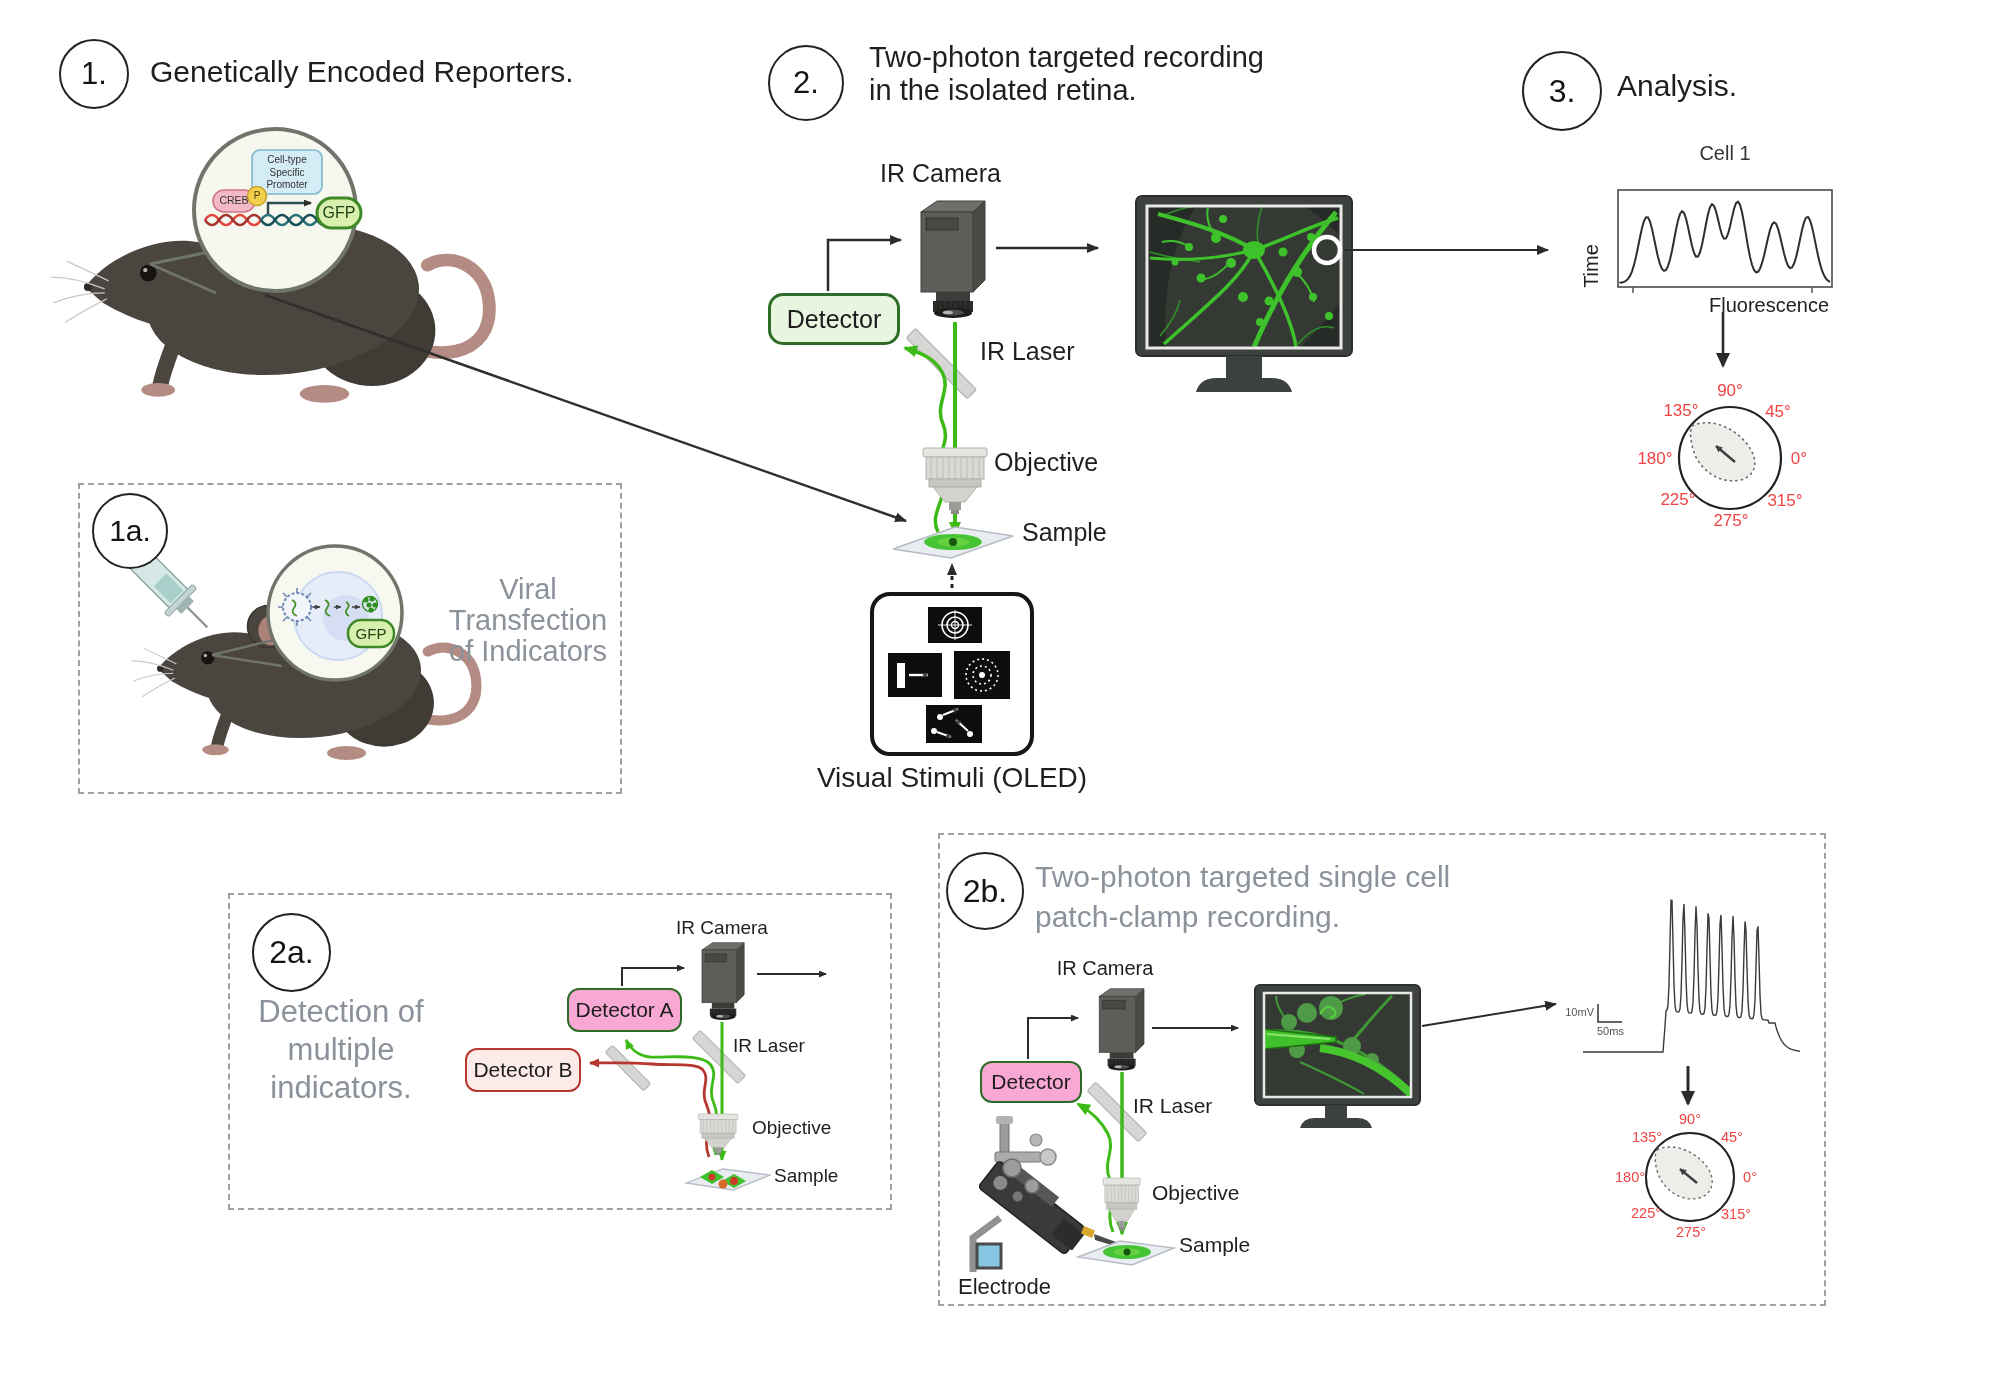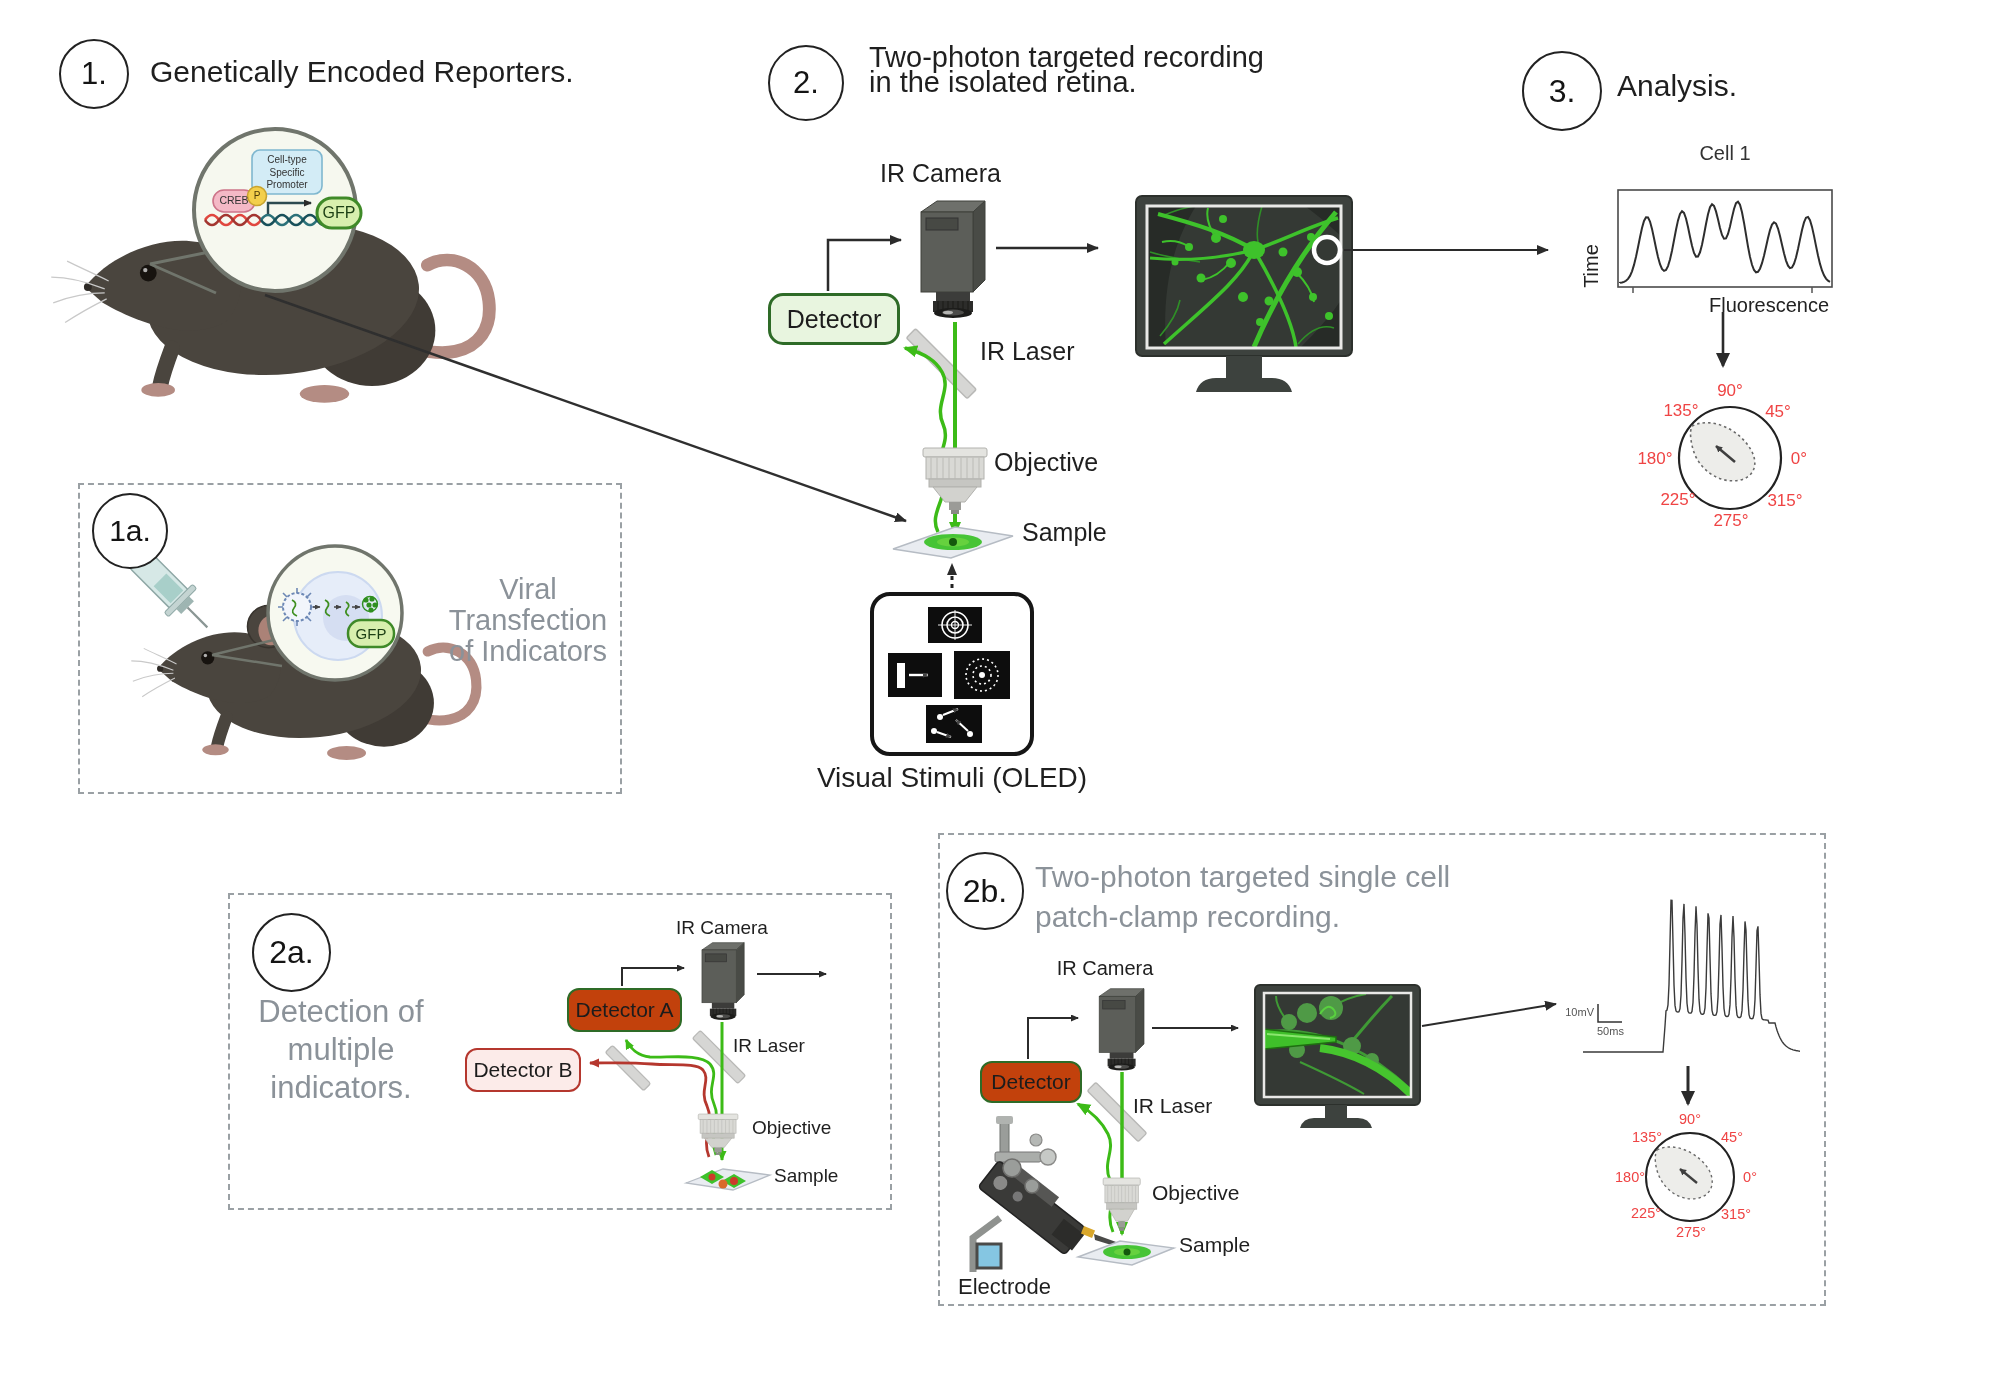--- a/index.html
+++ b/index.html
@@ -11,21 +11,21 @@
   .cc{transform:translate(-50%,-50%);}
   .rot{transform:translate(-50%,-50%) rotate(-90deg);}
   .gray{color:#8b9299;}
   .numcircle{position:absolute;border:2.5px solid #222;border-radius:50%;
              display:flex;align-items:center;justify-content:center;
              background:#fff;color:#141414;}
   .dashedbox{position:absolute;border:2px dashed #9aa0a4;}
   .pillbox{position:absolute;display:flex;align-items:center;justify-content:center;
            color:#1c1c1c;}
   .det-green{background:#e8f5df;border:3px solid #2e6b27;border-radius:15px;}
-  .det-green-s{background:#c2410c;border:2.5px solid #2e6b27;border-radius:12px;}
+  .det-green-s{background:#f9a8d4;border:2.5px solid #2e6b27;border-radius:12px;}
   .det-red-s{background:#fcebe9;border:2.5px solid #b5372e;border-radius:12px;}
   .plbl{position:absolute;transform:translate(-50%,-50%);color:#ef4444;}
 </style>
 </head>
 <body>
 
 <div id="canvas">
 
   <div class="dashedbox" style="left:78px;top:483px;width:540px;height:307px;"></div>
   <div class="dashedbox" style="left:228px;top:893px;width:660px;height:313px;"></div>
@@ -395,21 +395,21 @@
     </div>
   <div class="numcircle" style="left:946px;top:852px;width:74px;height:74px;font-size:32px;">
       <span>2b.</span>
     </div>
   <div class="numcircle" style="left:1522px;top:51px;width:76px;height:76px;font-size:32px;">
       <span>3.</span>
     </div>
 
   <div class="lbl" style="left:869px;top:42px;font-size:29px;">Two-photon targeted recording</div>
   <div class="lbl" style="left:150px;top:56px;font-size:30px;">Genetically Encoded Reporters.</div>
-  <div class="lbl" style="left:869px;top:67px;font-size:29px;">in the isolated retina.</div>
+  <div class="lbl" style="left:869px;top:75px;font-size:29px;">in the isolated retina.</div>
   <div class="lbl" style="left:1617px;top:70px;font-size:30px;">Analysis.</div>
 
   <div class="lbl" style="left:252px;top:154px;width:70px;text-align:center;font-size:10px;line-height:12.5px;color:#333;">
     <div>Cell-type</div>
     <div>Specific</div>
     <div>Promoter</div>
   </div>
   <div class="lbl cc" style="left:234px;top:201px;font-size:10.5px;color:#333;">CREB</div>
   <div class="lbl cc" style="left:257px;top:196px;font-size:10px;color:#4a3a08;">P</div>
   <div class="lbl cc" style="left:339px;top:213px;font-size:16px;color:#1c3f14;">GFP</div>

